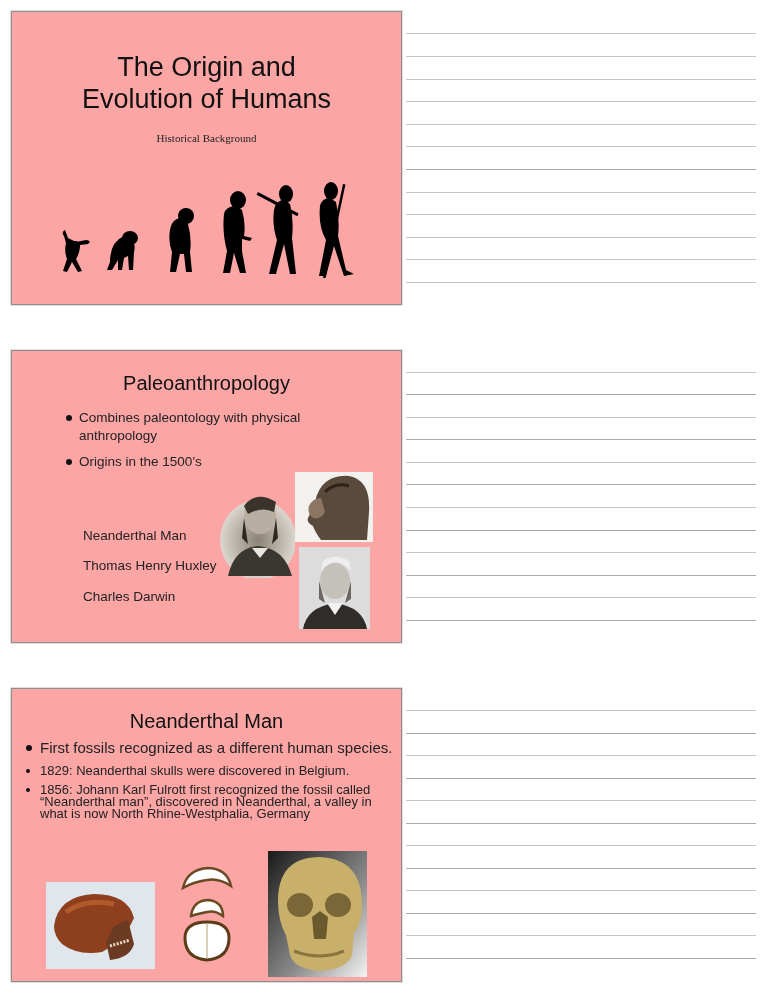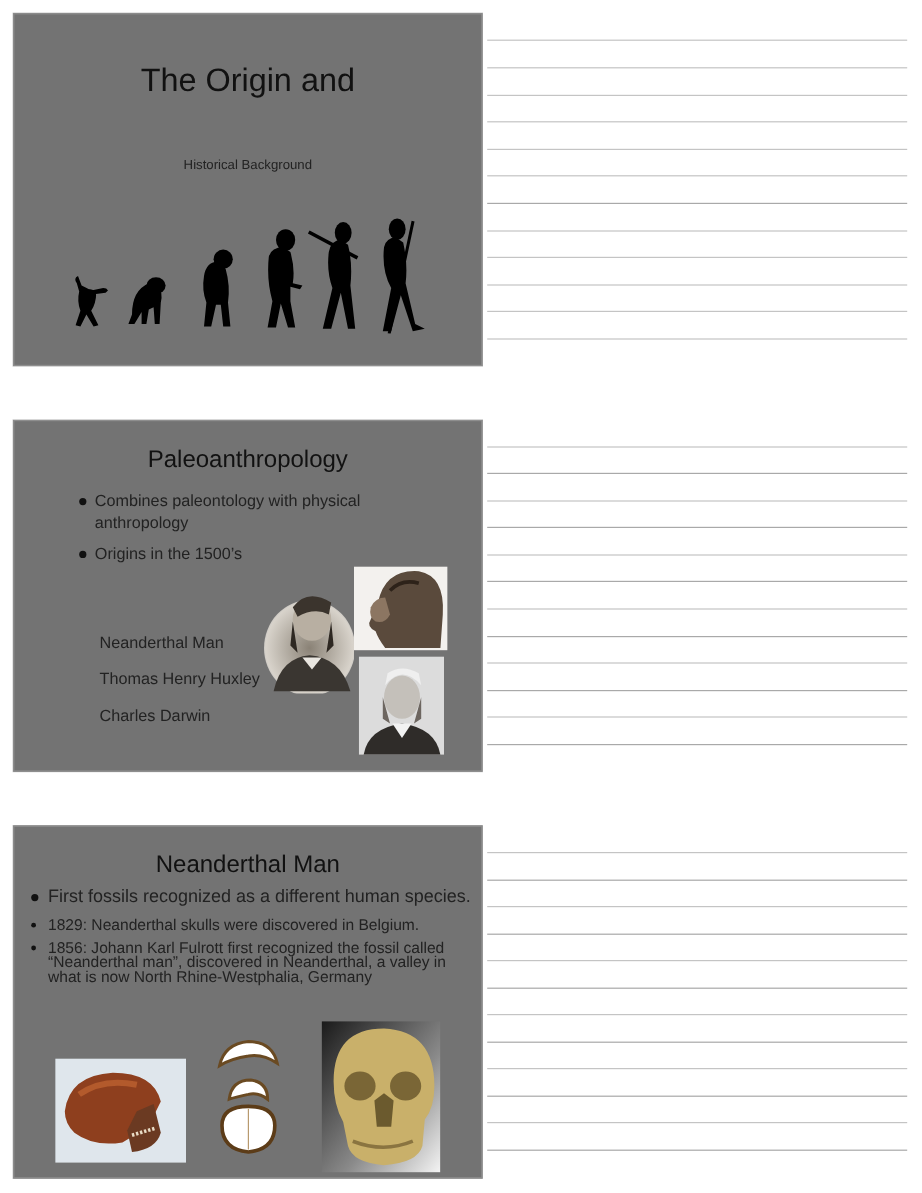--- a/index.html
+++ b/index.html
@@ -1,32 +1,32 @@
 <!DOCTYPE html>
 <html><head>
   <meta charset="utf-8">
   <style>
     html, body { margin: 0; padding: 0; background: #ffffff; }
     body { width: 768px; height: 994px; position: relative; overflow: hidden;
            font-family: "Liberation Sans", "DejaVu Sans", sans-serif; color: #111; }
-    .slide { position: absolute; left: 11px; width: 391px; background: #737373;
+    .slide { position: absolute; left: 11px; width: 391px; background: #fca5a5;
              border: 1px solid #8e8e8e; box-shadow: 0 0 0 0.5px #bdbdbd; box-sizing: border-box; }
     .notes { position: absolute; left: 406px; width: 350px; }
     .notes .line { position: absolute; left: 0; width: 350px; height: 1px; background: #c4c4c4; }
     .notes .line.dark { background: #a9a9a9; }
 
     .s-title { position: absolute; left: 0; right: 0; text-align: center; color: #111; }
     .bullets { position: absolute; margin: 0; padding: 0; list-style: none; }
     .bullets li { position: relative; }
     .bullets li .dot { position: absolute; width: 6px; height: 6px; border-radius: 50%; background: #111; }
 
     
     #slide1 { top: 11px; height: 294px; }
     #slide1 .s-title { top: 39px; font-size: 27px; line-height: 32px; }
-    #slide1 .subtitle { position: absolute; left: 0; right: 0; top: 120px; text-align: center; font-size: 11px; color: #222; }
+    #slide1 .subtitle { position: absolute; left: 0; right: 0; top: 120px; text-align: center; font-size: 11px; color: #222; font-family: Liberation Serif, serif; }
     #slide1 .evo { position: absolute; left: 46px; top: 158px; width: 300px; height: 108px; }
 
     
     #slide2 { top: 350px; height: 293px; }
     #slide2 .s-title { top: 20px; font-size: 20px; line-height: 24px; }
     #slide2 .bullets { left: 54px; top: 58px; width: 290px; font-size: 13.5px; line-height: 18px; color: #222; }
     #slide2 .bullets li { padding-left: 13px; margin-bottom: 8px; }
     #slide2 .bullets li .dot { left: 0; top: 6px; }
     #slide2 .sub { position: absolute; left: 71px; font-size: 13.5px; color: #222; }
     .photo { position: absolute; overflow: hidden; }
@@ -39,20 +39,21 @@
     #slide3 .bullets { left: 14px; top: 76px; width: 370px; font-size: 13px; line-height: 12px; color: #222; }
     #slide3 .bullets li { padding-left: 14px; margin-bottom: 7px; }
     #slide3 .bullets li .dot { left: 0; top: 4px; width: 4px; height: 4px; }
   </style>
 </head>
 <body>
 
 <div class="slide" id="slide1">
   <div class="s-title">
     <div>The Origin and</div>
+    <div>Evolution of Humans</div>
   </div>
   <div class="subtitle">Historical Background</div>
   <svg class="evo" viewBox="0 0 300 108">
     <g fill="#000">
 
       <circle cx="17" cy="76" r="5"></circle>
       <path d="M6 66 q-3 -4 1 -6 l3 8 q4 2 8 4 l10 -2 q3 0 4 2 l-2 2 l-8 1 q0 8 -4 14 l6 12 l-4 1 l-6 -10 l-5 10 l-4 -1 l4 -12 q-3 -8 -1 -16 z"></path>
 
       <ellipse cx="72" cy="68" rx="8" ry="7"></ellipse>
       <path d="M52 92 q0 -20 14 -26 l8 2 q4 6 2 14 l-1 18 l-4 0 l-1 -14 l-4 2 l-2 12 l-4 0 l0 -10 l-6 10 l-5 0 z"></path>

